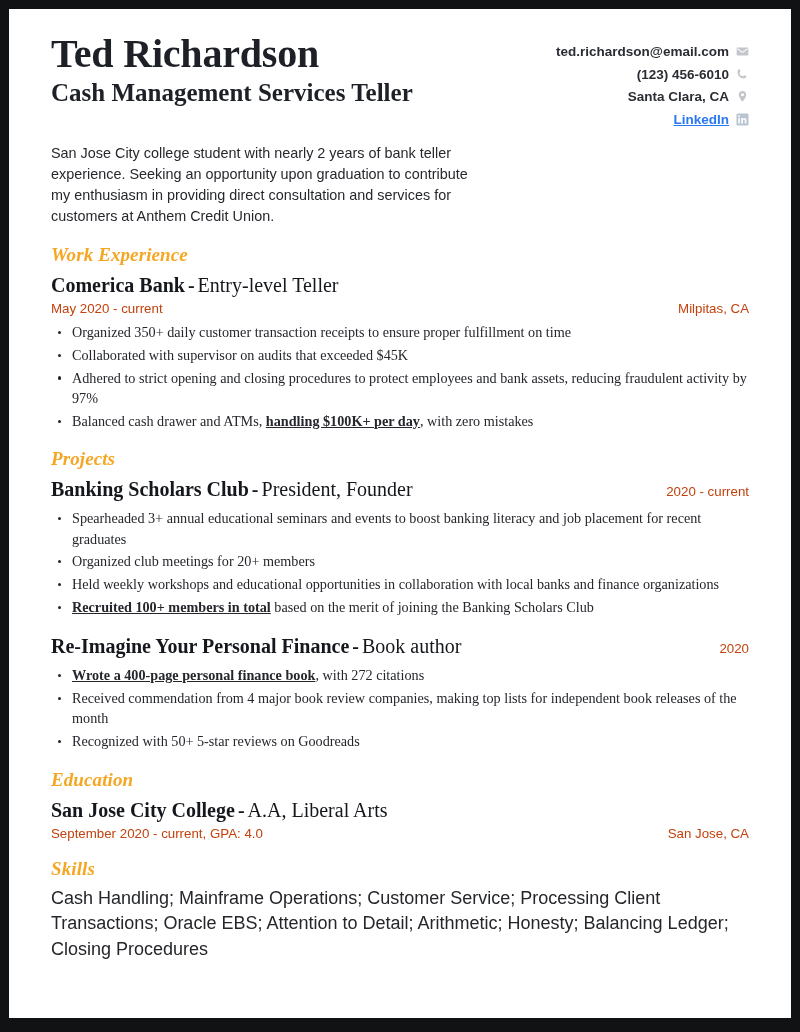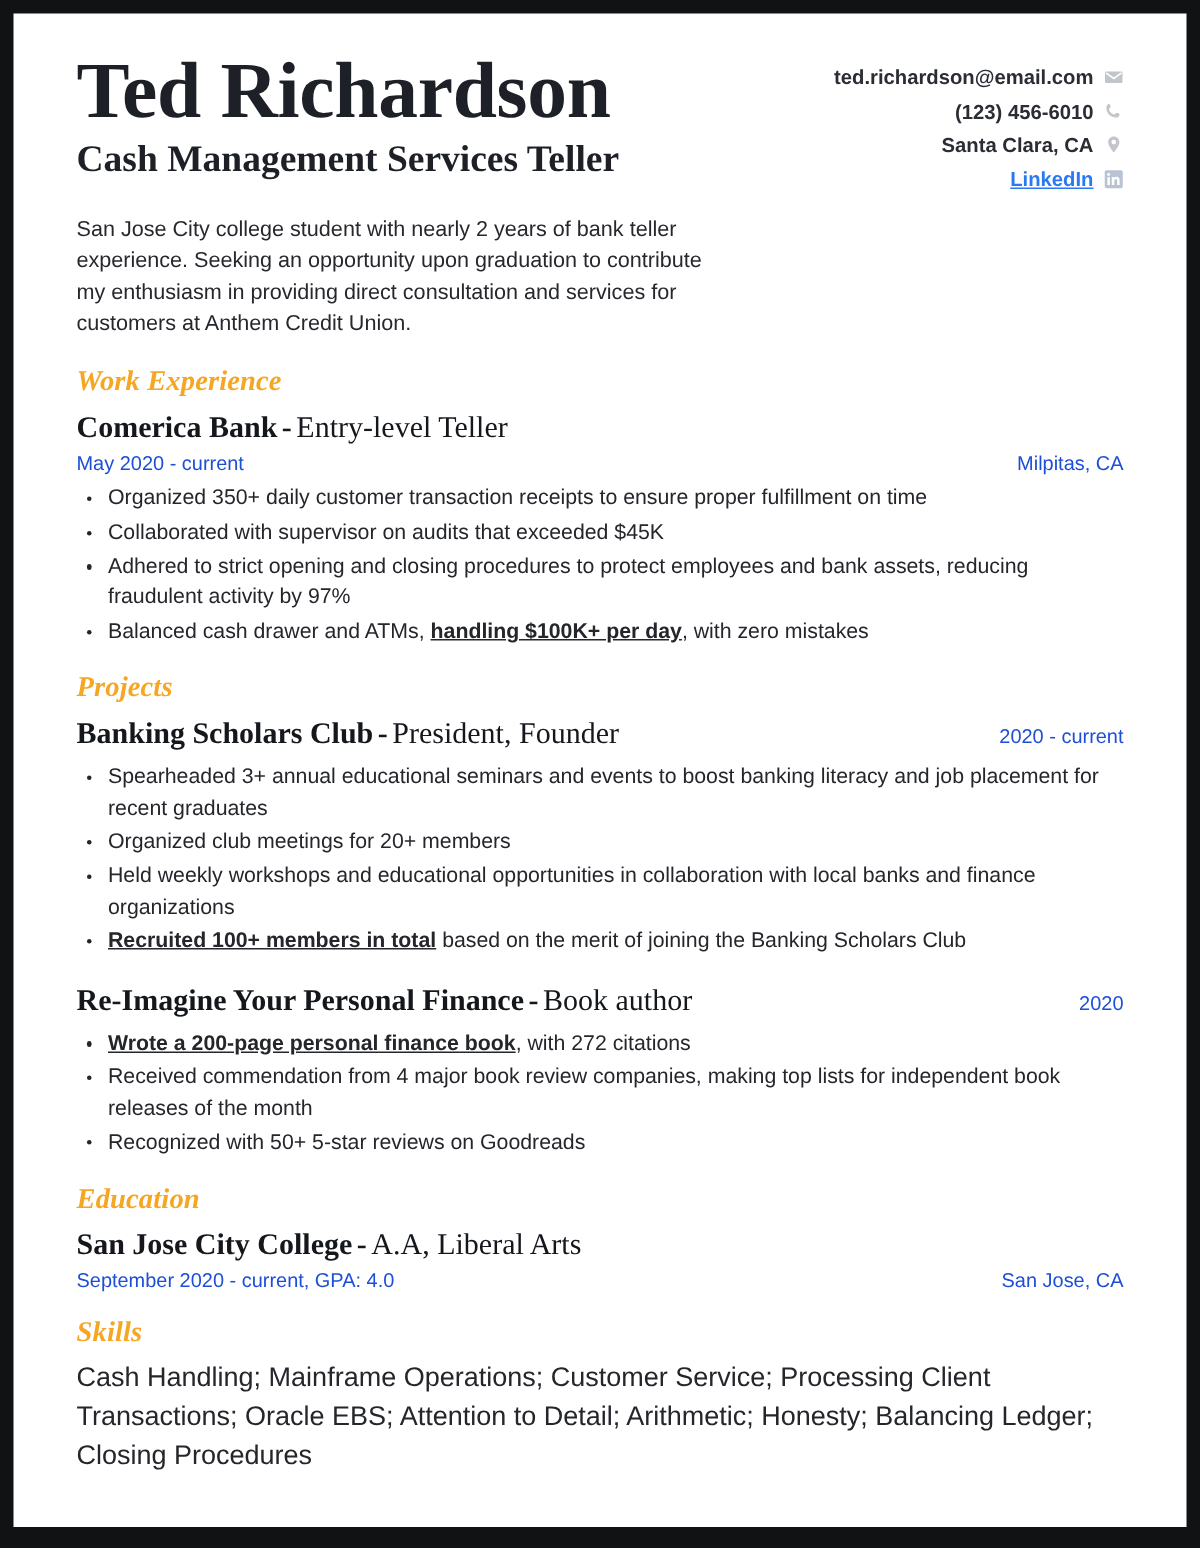--- a/index.html
+++ b/index.html
@@ -33,21 +33,21 @@
   
   .header {
     display: flex;
     justify-content: space-between;
     align-items: flex-start;
   }
   .identity { flex: 1 1 auto; min-width: 0; }
   .name {
     font-family: "Liberation Serif", serif;
     font-weight: bold;
-    font-size: 53px;
+    font-size: 40px;
     line-height: 1.06;
     letter-spacing: -0.2px;
     color: #1d2026;
     margin: 0;
     white-space: nowrap;
   }
   .job-title {
     font-family: "Liberation Serif", serif;
     font-weight: bold;
     font-size: 25px;
@@ -130,35 +130,36 @@
   .entry-heading .dash {
     font-weight: bold;
     padding: 0 3px;
     color: #14171c;
   }
   .entry-heading .role { font-weight: normal; margin-top: 40px; }
 
   .meta-right,
   .meta-left {
     font-size: 13.3px;
-    color: #1d4ed8;
+    color: #c2410c;
     white-space: nowrap;
   }
   .meta-line {
     display: flex;
     justify-content: space-between;
     align-items: baseline;
     margin-top: 3px;
     gap: 14px;
   }
 
   ul.bullets {
     list-style: none;
     margin: 6px 0 0 0;
     padding: 0;
+    font-family: Liberation Serif, serif;
   }
   ul.bullets li {
     position: relative;
     padding-left: 21px;
     font-size: 14.2px;
     line-height: 1.43;
     color: #24262b;
     margin-bottom: 2.5px;
   }
   ul.bullets li::before {
@@ -284,21 +285,21 @@
     </div>
 
     <div class="entry">
       <div class="entry-head">
         <div class="entry-heading">
           <span class="org">Re-Imagine Your Personal Finance</span><span class="dash">-</span><span class="role">Book author</span>
         </div>
         <span class="meta-right">2020</span>
       </div>
       <ul class="bullets">
-        <li><span></span><b>Wrote a 200-page personal finance book</b><span>, with 272 citations</span></li>
+        <li><span></span><b>Wrote a 400-page personal finance book</b><span>, with 272 citations</span></li>
         <li><span>Received commendation from 4 major book review companies, making top lists for independent book releases of the month</span><b></b><span></span></li>
         <li><span>Recognized with 50+ 5-star reviews on Goodreads</span><b></b><span></span></li>
       </ul>
     </div>
   </div>
 
   <div class="section">
     <div class="section-title">Education</div>
 
     <div class="entry">

